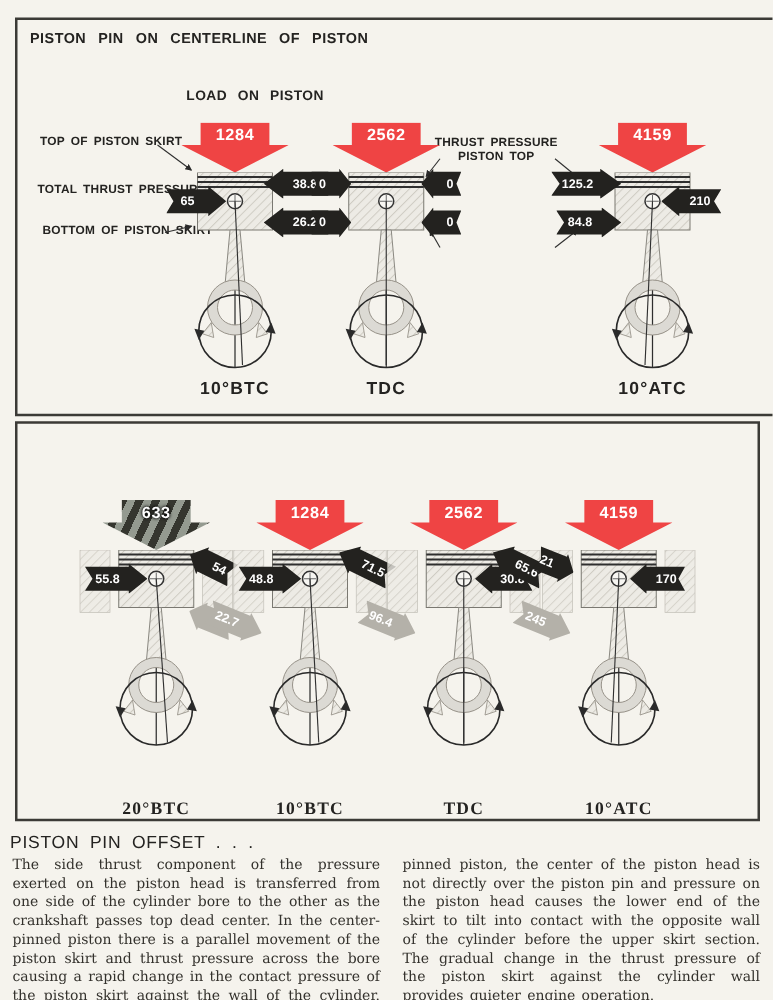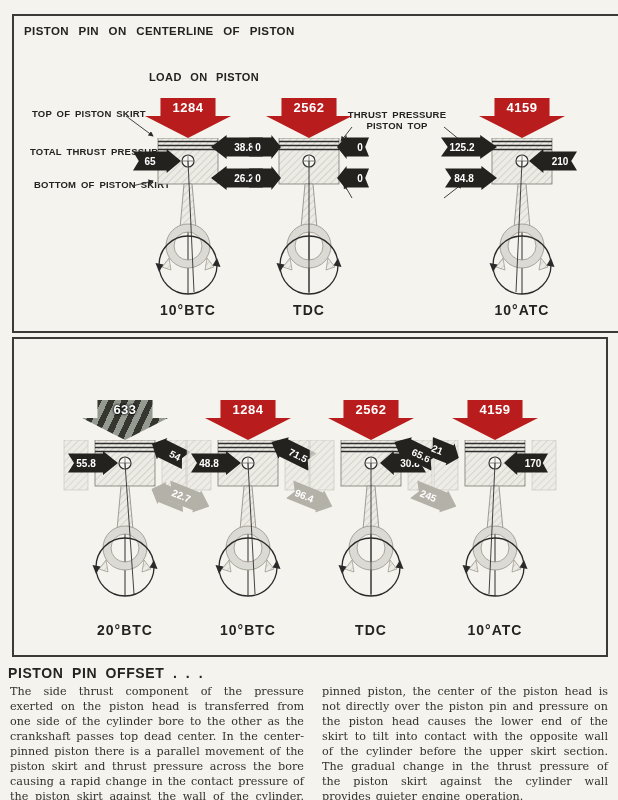--- a/index.html
+++ b/index.html
@@ -26,21 +26,21 @@
   }
   .subtitle {
     position:absolute; left:135px; top:55px; width:200px;
     text-align:left; font-size:11px; font-weight:bold;
     letter-spacing:.4px; word-spacing:5px;
   }
   
   .fig { position:absolute; width:150px; height:245px; }
   .load-arrow {
     position:absolute; top:0; left:50%; transform:translateX(-50%);
-    width:86px; height:40px; background:#b91c1c;
+    width:86px; height:40px; background:#ef4444;
     clip-path:polygon(18% 0,82% 0,82% 45%,100% 45%,50% 100%,0 45%,18% 45%);
     color:#fff; font-weight:bold; font-size:13px;
     text-align:center; padding-top:2px; box-sizing:border-box;
     letter-spacing:.5px;
   }
   .load-arrow.wm {
     background:repeating-linear-gradient(115deg,#35362f 0 6px,#949a90 6px 12px);
   }
   .load-arrow.wm span { text-shadow:0 0 3px #000, 0 0 2px #000; }
   .psvg { position:absolute; top:40px; left:0; }
@@ -53,32 +53,32 @@
   .sa.right { clip-path:polygon(0 10%,70% 10%,70% 0,100% 50%,70% 100%,70% 90%,0 90%,12% 50%); padding-right:14px; }
   .sa.left  { clip-path:polygon(100% 10%,30% 10%,30% 0,0 50%,30% 100%,30% 90%,100% 90%,88% 50%); padding-left:14px; }
   .sa.grey { background:#b4b1a9; }
   .sa.r26  { transform:rotate(26deg); }
   .sa.r22  { transform:rotate(22deg); }
   .fig-label {
     position:absolute; width:100%; text-align:center;
     font-size:14px; font-weight:bold; letter-spacing:1px;
   }
   #panel1 .fig-label { top:204px; }
-  #panel2 .fig-label { top:222px; }
+  #panel2 .fig-label { top:240px;font-family:Liberation Serif, serif; }
   
   .callout {
     position:absolute; font-size:9.5px; font-weight:bold;
     letter-spacing:.2px; word-spacing:2px; white-space:nowrap;
   }
   .callout.center2 { white-space:normal; text-align:center; line-height:1.15; }
   .overlay { position:absolute; left:0; top:0; pointer-events:none; }
   
   #footer-heading {
     position:absolute; left:8px; top:665px;
-    font-size:14px; font-weight:bold; letter-spacing:.6px; word-spacing:4px;
+    font-size:14px; font-weight:normal; letter-spacing:.6px; word-spacing:4px;
   }
   .col {
     position:absolute; top:684px;
     font-family:"DejaVu Serif", serif;
     font-size:11.2px; line-height:1.34; text-align:justify;
     word-spacing:1.5px; color:#33312c;
   }
   #col1 { left:10px;  width:294px; }
   #col2 { left:322px; width:286px; }
   .tl { stroke:#2f2f2f; stroke-width:.9; }

